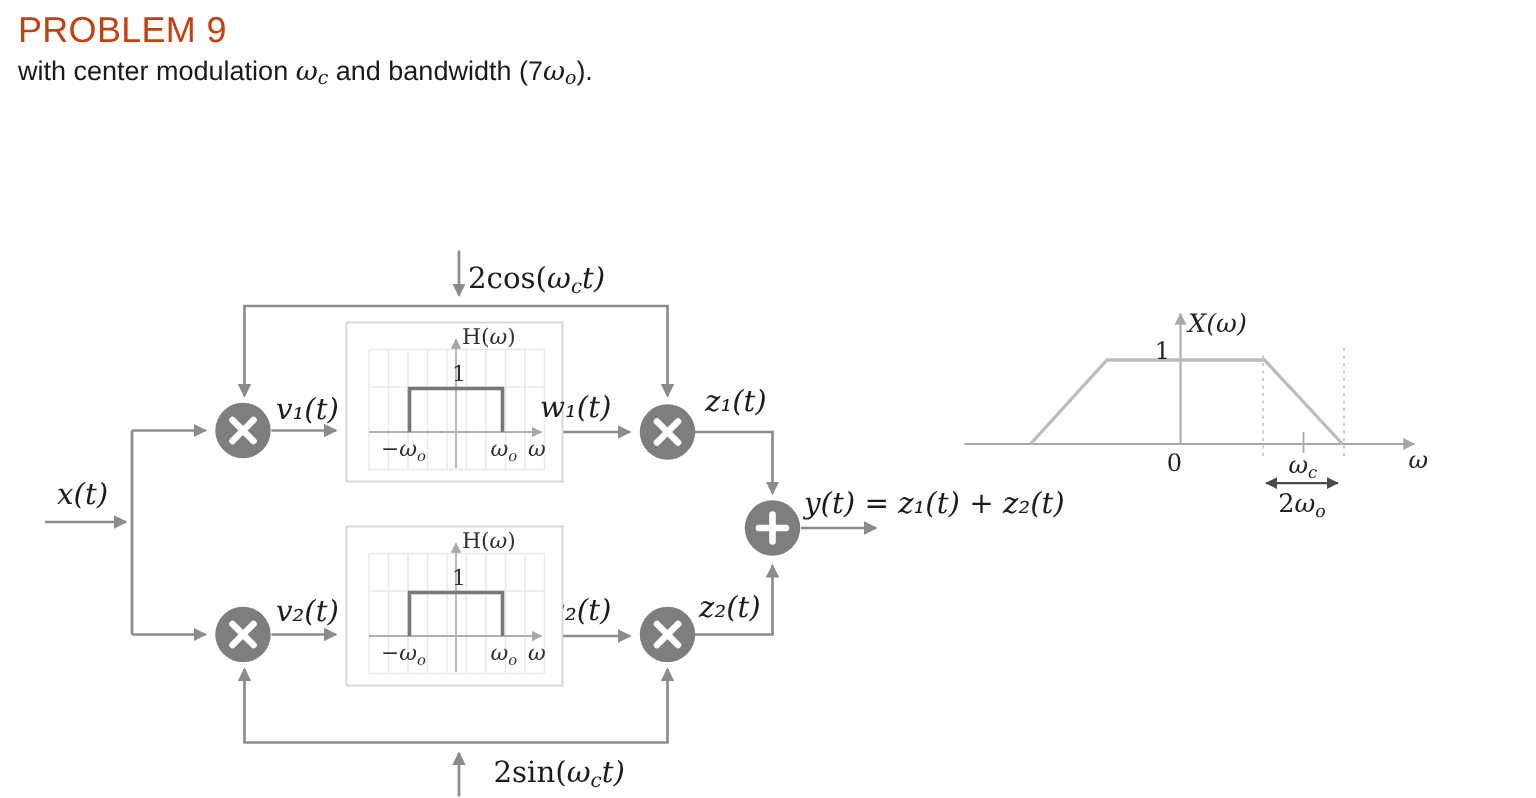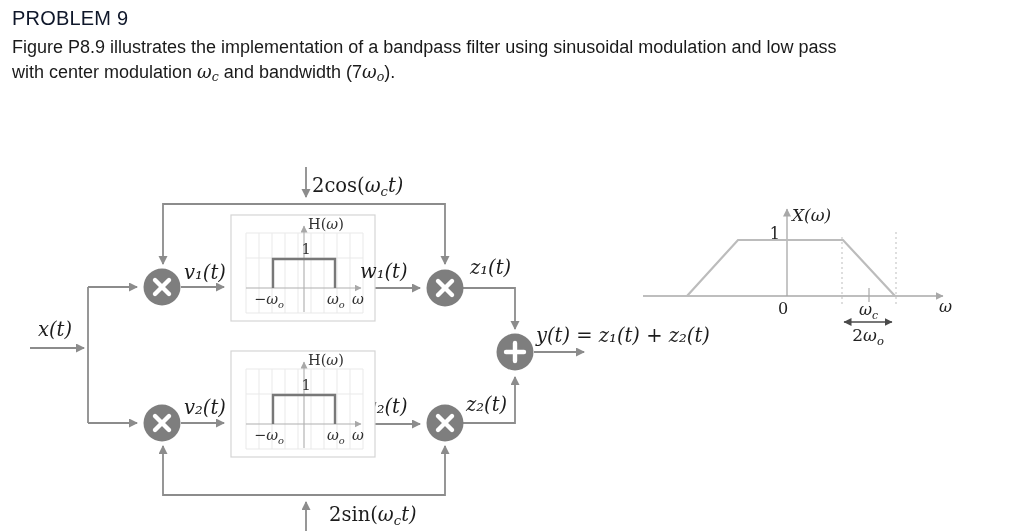--- a/index.html
+++ b/index.html
@@ -2,21 +2,21 @@
 <html><head>
 <meta charset="utf-8">
 <style>
   html,body{margin:0;padding:0;}
   body{
     width:1024px;height:532px;position:relative;overflow:hidden;
     background:#ffffff;font-family:"Liberation Sans",sans-serif;
   }
   .title{
     position:absolute;left:12px;top:7px;
-    font-size:20px;color:#0f172a;letter-spacing:.2px;
+    font-size:24px;color:#c2410c;letter-spacing:.2px;
   }
   #problem-lines{
     position:absolute;left:12px;top:35px;width:970px;
     font-size:18px;color:#1a1a1a;
   }
   .pline{white-space:pre-wrap;line-height:24.5px;}
   .math{font-family:"DejaVu Serif","Liberation Serif",serif;font-style:italic;}
   .msub{font-family:"DejaVu Serif","Liberation Serif",serif;font-style:italic;
         font-size:70%;vertical-align:-0.25em;}
   svg#diagram{position:absolute;left:0;top:0;}
@@ -25,21 +25,20 @@
   .fsmall{font-family:"DejaVu Serif","Liberation Serif",serif;font-style:italic;font-size:14.5px;fill:#303030;}
   .spec{font-family:"DejaVu Serif","Liberation Serif",serif;font-style:italic;font-size:16px;fill:#222;}
   .spec17{font-family:"DejaVu Serif","Liberation Serif",serif;font-style:italic;font-size:17px;fill:#222;}
 </style>
 </head>
 <body>
 
 <div class="title">PROBLEM 9</div>
 
 <div id="problem-lines">
-    <div class="pline"><span>Figure P8.9 illustrates the implementation of a bandpass filter using sinusoidal modulation and low pass</span></div>
     <div class="pline"><span>with center modulation </span><span class="math">ω</span><span class="msub">c</span><span> and bandwidth (7</span><span class="math">ω</span><span class="msub">o</span><span>).</span></div>
   </div>
 
 <svg id="diagram" width="1024" height="532" viewBox="0 0 1024 532">
   <defs>
     <marker id="ah" markerUnits="userSpaceOnUse" markerWidth="10" markerHeight="10" refX="8" refY="4.5" orient="auto-start-reverse">
         <path d="M0 0L9 4.5L0 9Z" fill="#8c8c8c"></path>
       </marker>
     <marker id="ahL" markerUnits="userSpaceOnUse" markerWidth="9" markerHeight="9" refX="7.5" refY="4" orient="auto-start-reverse">
         <path d="M0 0L8 4L0 8Z" fill="#a8a8a8"></path>

